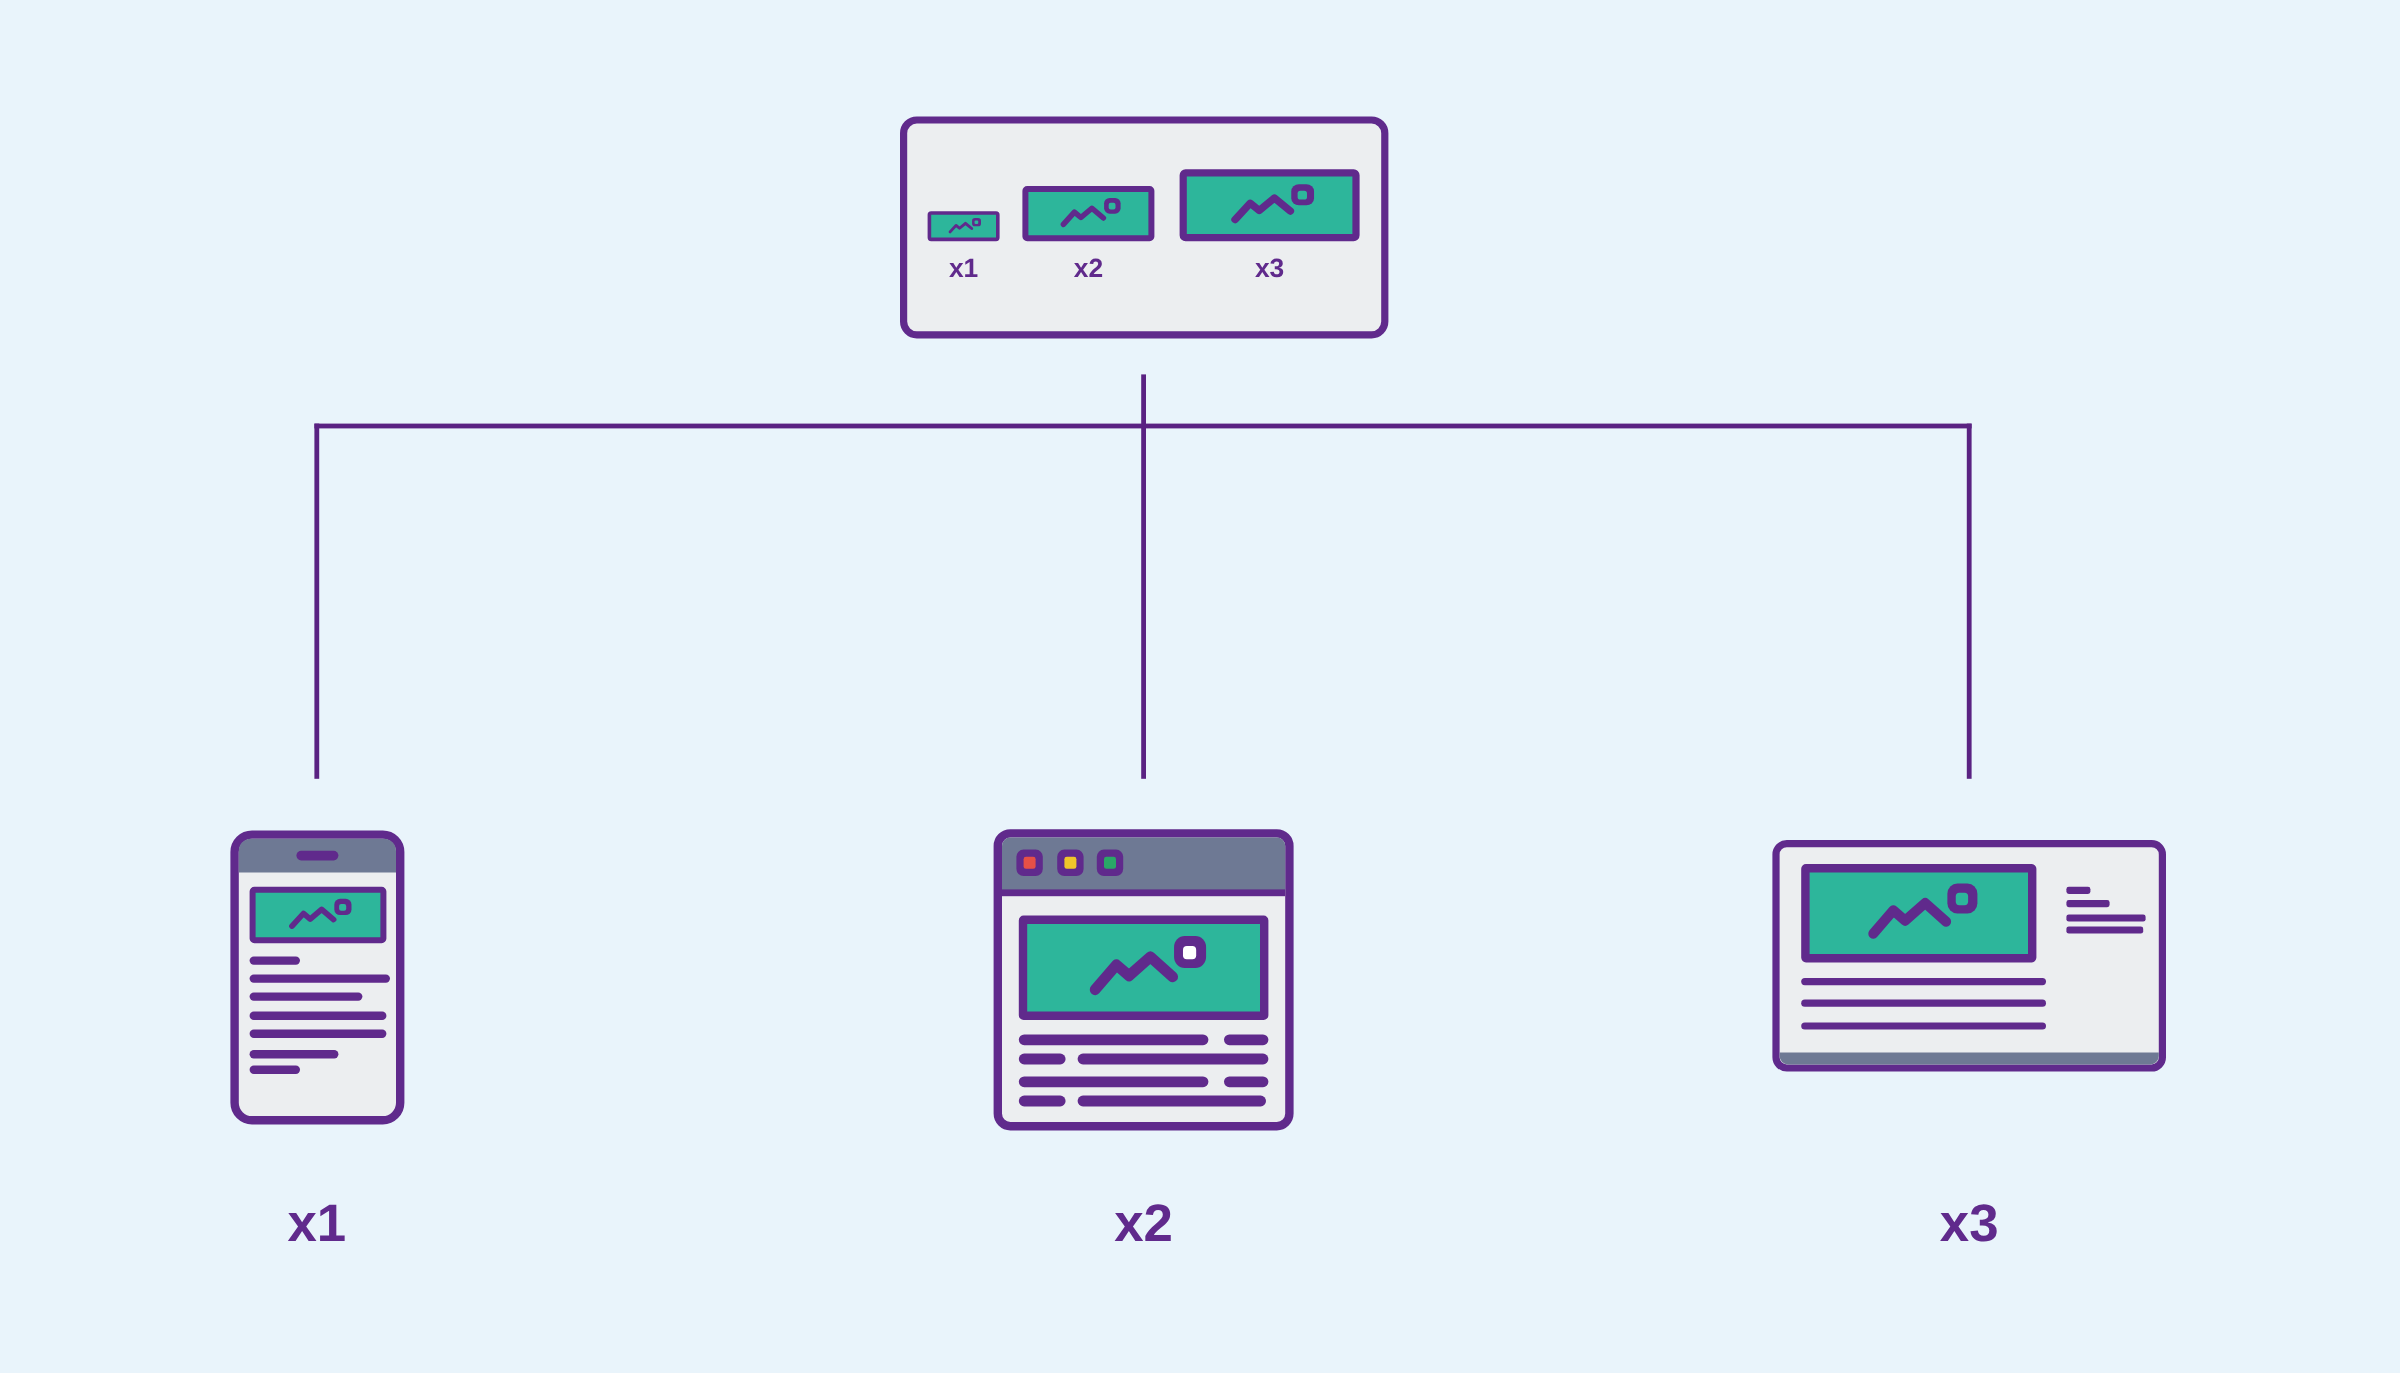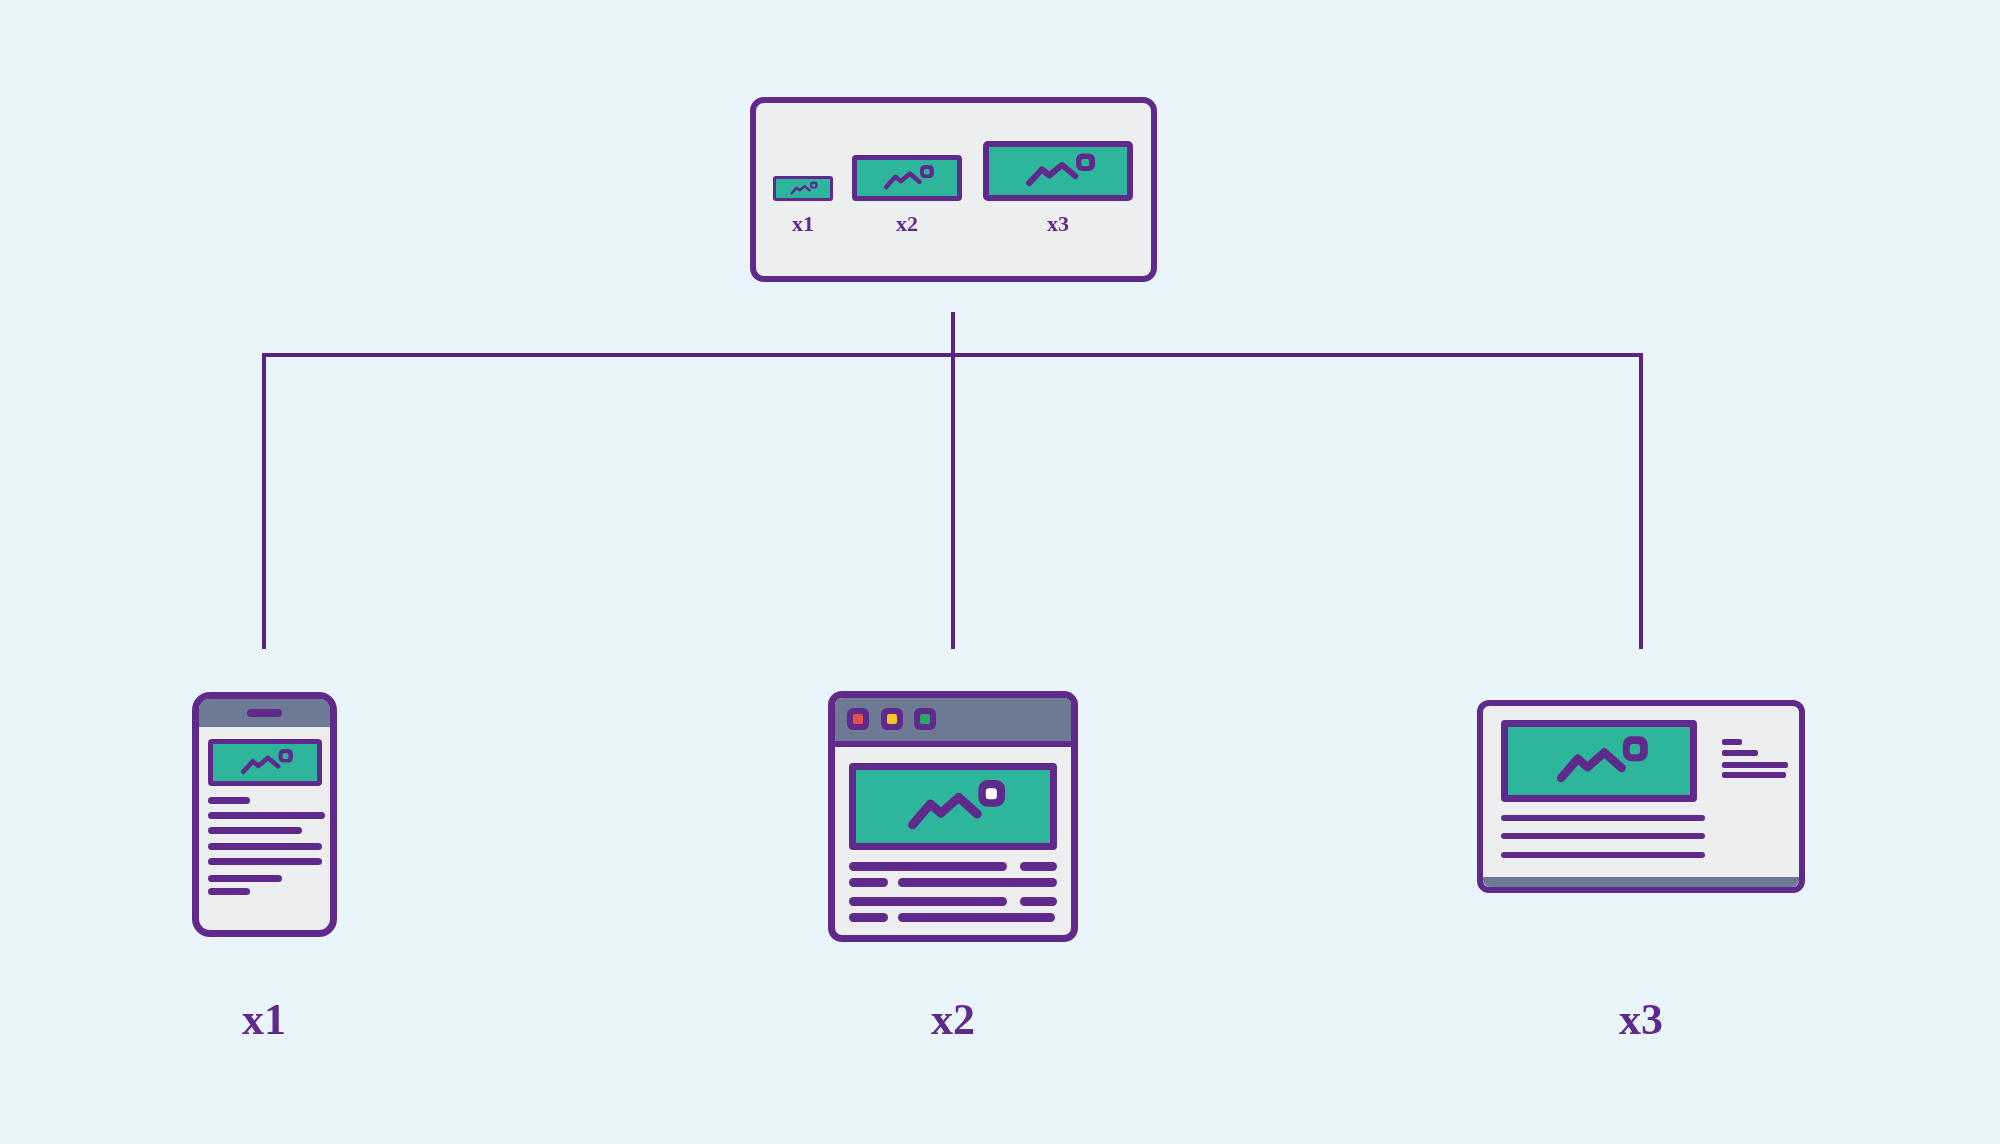--- a/index.html
+++ b/index.html
@@ -3,21 +3,21 @@
 <meta charset="utf-8">
 <style>
   :root{
     --bg:#e9f4fb; --purple:#602a8c; --line:#5a2282; --panel:#eceef0;
     --slate:#6e7994; --green:#2db69b; --dot-red:#e65046; --dot-yellow:#f0c62a;
     --dot-green:#2aa767; --sun-white:#ffffff;
   }
   html,body{margin:0;padding:0;background:var(--bg);}
   .stage{
     position:relative;width:2000px;height:1144px;background:var(--bg);
-    font-family:Liberation Serif, serif;overflow:hidden;
+    font-family:Liberation Sans, sans-serif;overflow:hidden;
   }
   
   .connector{position:absolute;background:var(--line);}
   .conn-stub-center{left:951px;top:312px;width:4px;height:337px;}
   .conn-horizontal{left:262px;top:353px;width:1381px;height:4px;}
   .conn-left{left:262px;top:353px;width:4px;height:296px;}
   .conn-right{left:1639px;top:353px;width:4px;height:296px;}
 
   
   .source-box{

